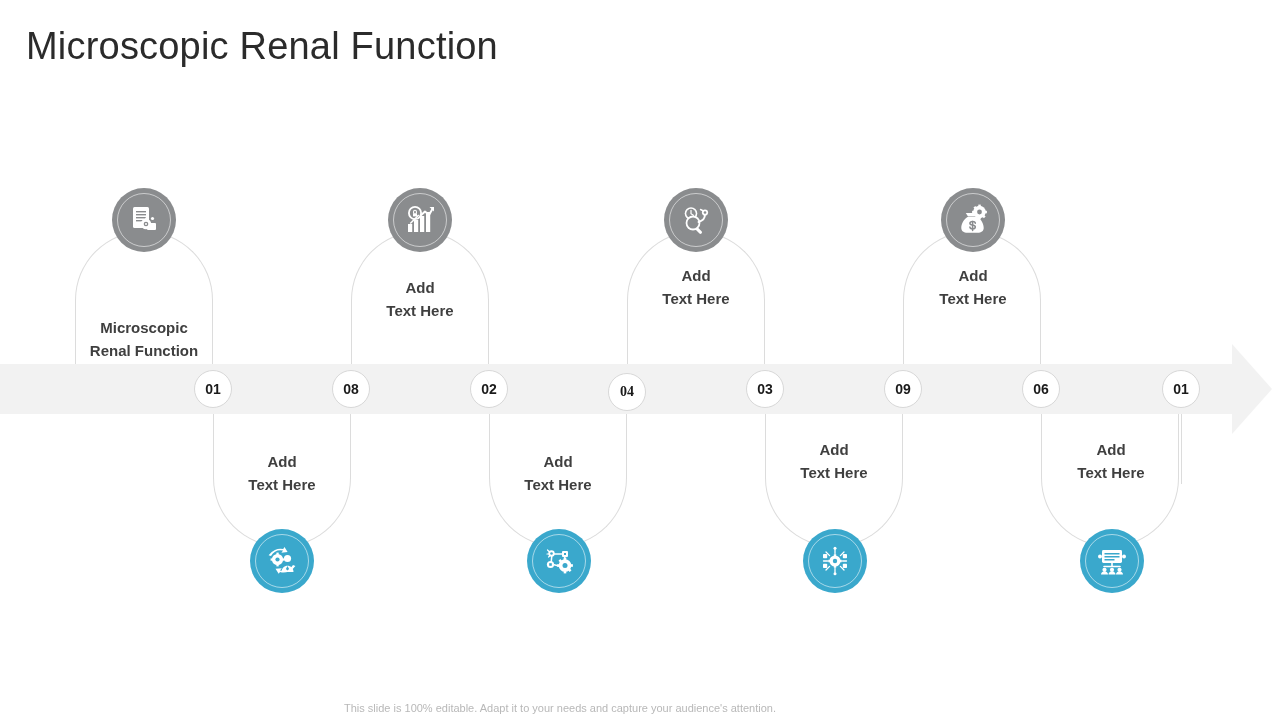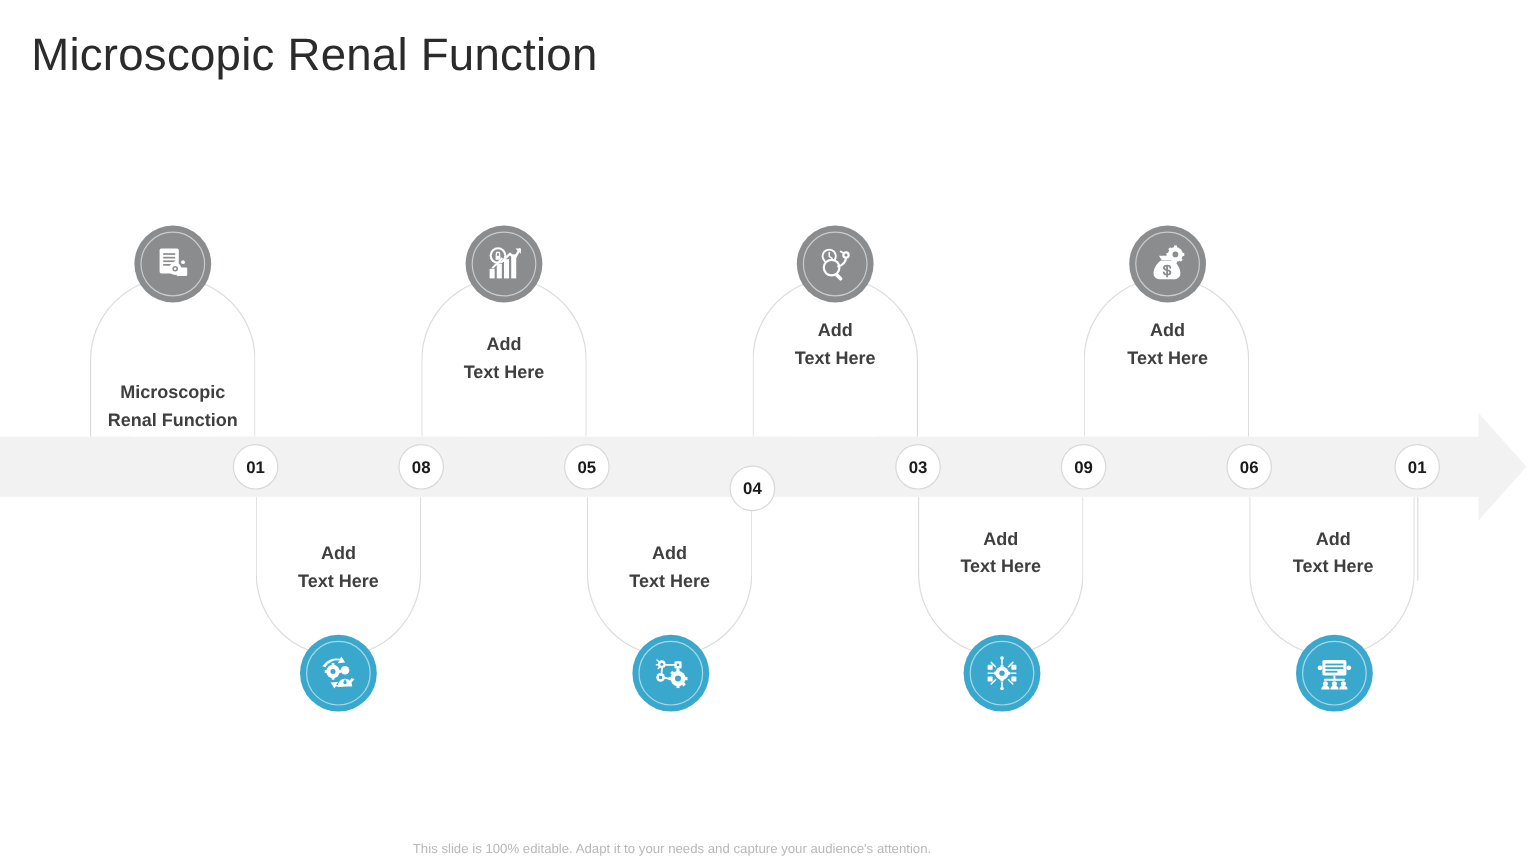--- a/index.html
+++ b/index.html
@@ -117,23 +117,23 @@
   <div class="timeline-bar"></div>
   <div class="timeline-arrow"></div>
 
   <div class="badge" style="left:194px;top:370px;">
       <span>01</span>
     </div>
   <div class="badge" style="left:332px;top:370px;">
       <span>08</span>
     </div>
   <div class="badge" style="left:470px;top:370px;">
-      <span>05</span>
-    </div>
-  <div class="badge" style="left:608px;top:388px;">
+      <span>02</span>
+    </div>
+  <div class="badge" style="left:608px;top:373px;font-family:Liberation Serif, serif;">
       <span>04</span>
     </div>
   <div class="badge" style="left:746px;top:370px;">
       <span>03</span>
     </div>
   <div class="badge" style="left:884px;top:370px;">
       <span>09</span>
     </div>
   <div class="badge" style="left:1022px;top:370px;">
       <span>06</span>

